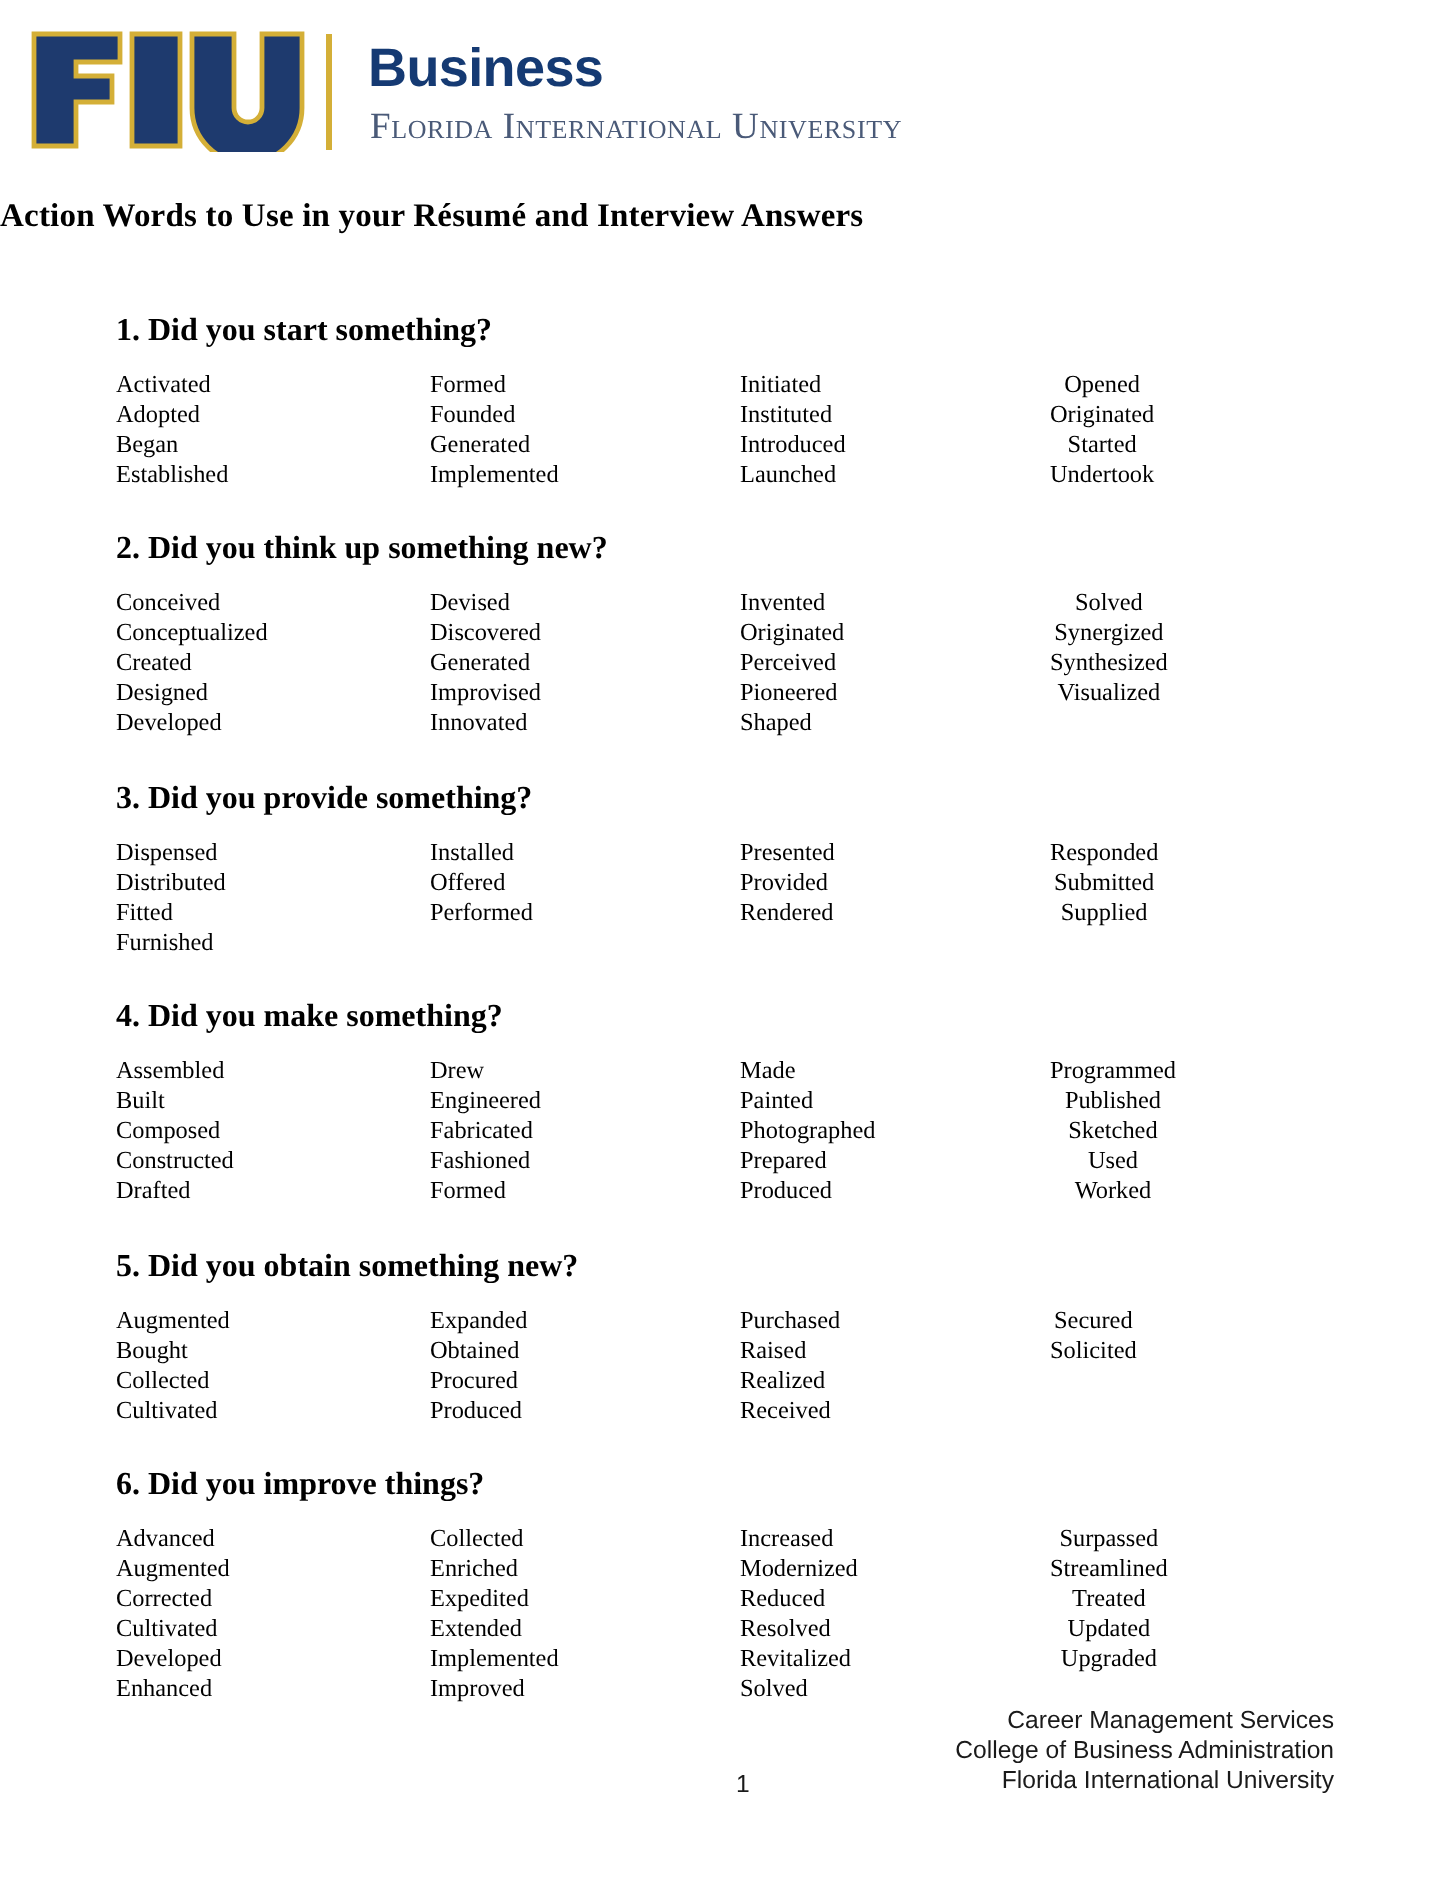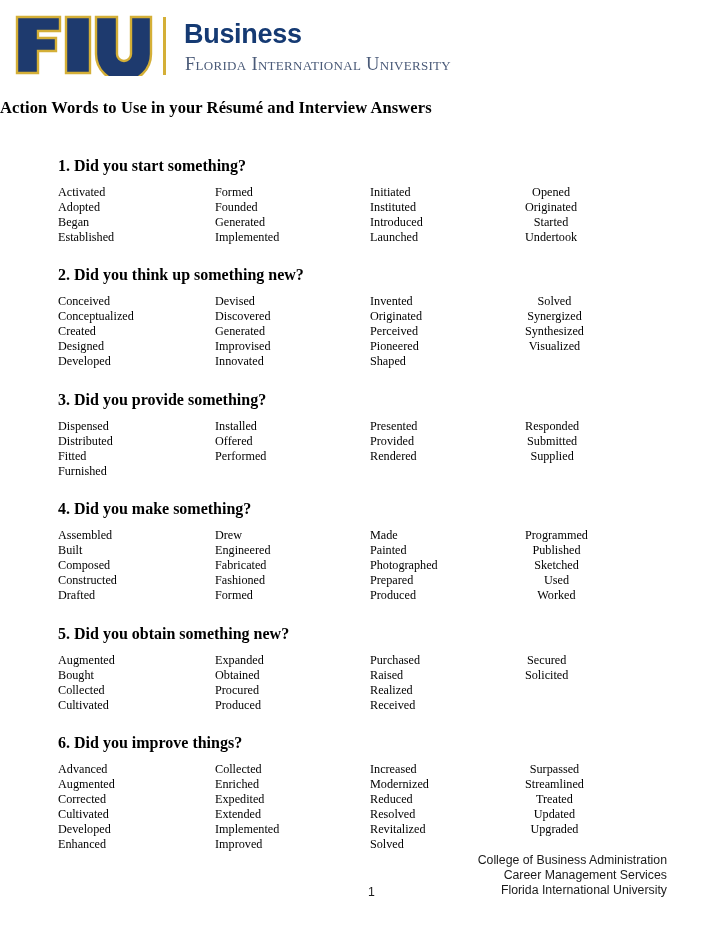--- a/index.html
+++ b/index.html
@@ -341,17 +341,17 @@
           <div class="word">Streamlined</div>
           <div class="word">Treated</div>
           <div class="word">Updated</div>
           <div class="word">Upgraded</div>
         </div>
       </div>
     </div>
   </div>
 
 <div id="footer-block">
+    <div>Career Management Services</div>
     <div>College of Business Administration</div>
-    <div>Career Management Services</div>
     <div>Florida International University</div>
   </div>
 <div id="page-number">1</div>
 
 </body></html>

